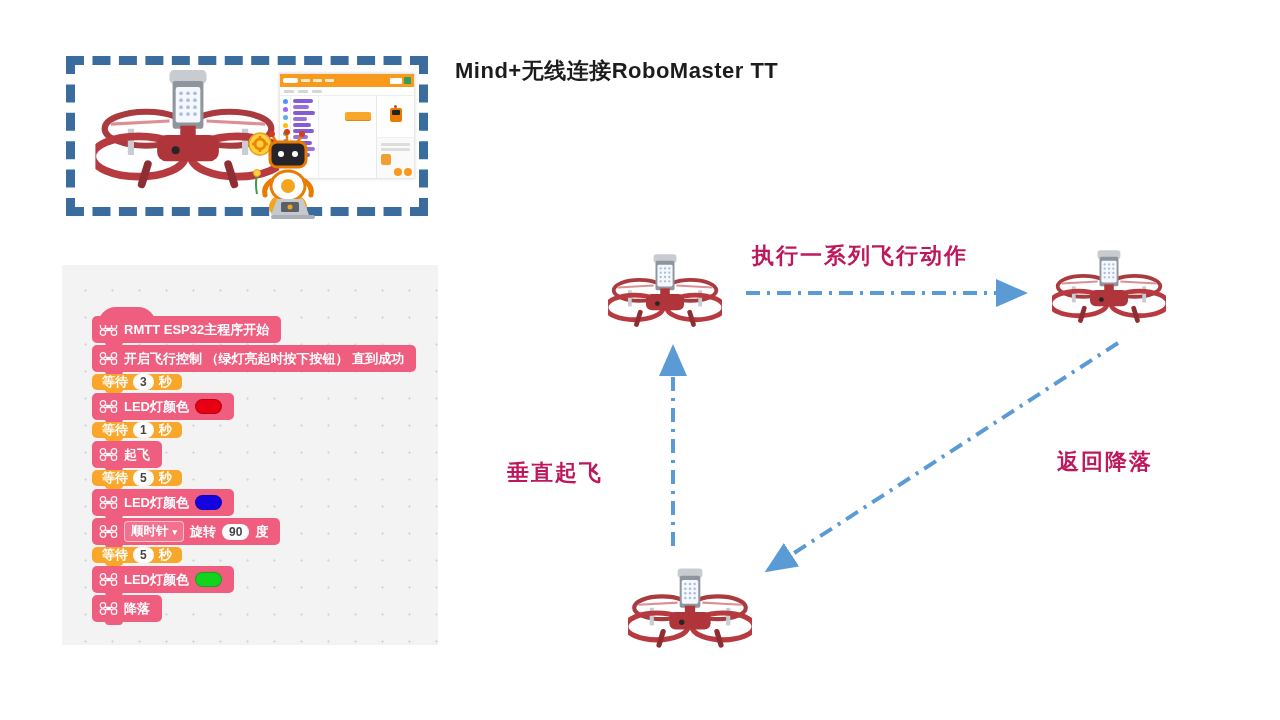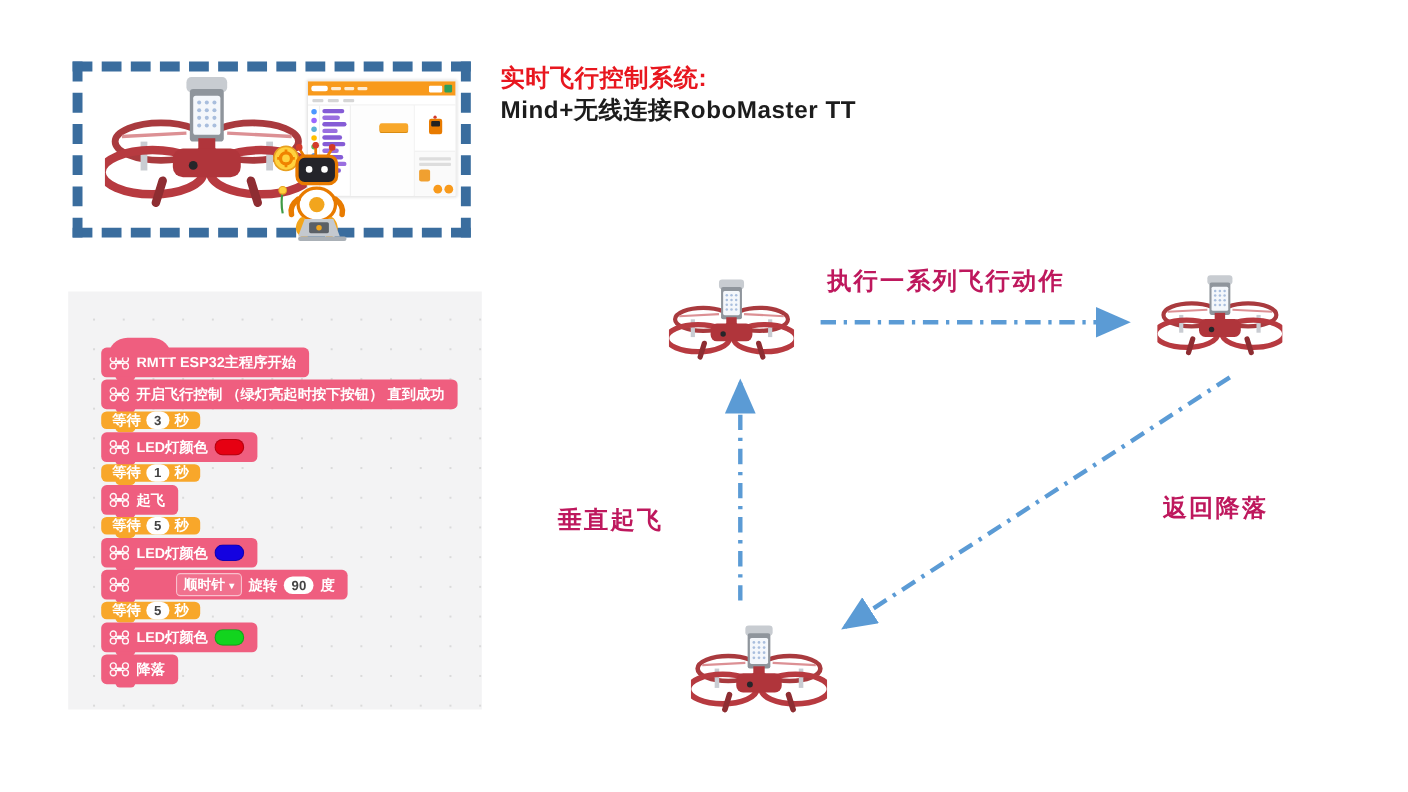--- a/index.html
+++ b/index.html
@@ -66,21 +66,21 @@
     color:#fff; font-size:13px; font-weight:700; width:max-content;
     margin-bottom:2px; white-space:nowrap;
   }
   .blk::after { content:""; position:absolute; bottom:-3px; left:13px; width:18px; height:4px; background:inherit; border-radius:0 0 4px 4px; }
   .blk.yellow { height:16px; padding:0 10px; gap:5px; margin-bottom:3px; }
   .blk.hat { margin-top:22px; }
   .blk.hat::before { content:""; position:absolute; top:-9px; left:6px; width:58px; height:18px; background:inherit; border-radius:30px 30px 0 0; }
   .blk .icon { display:flex; align-items:center; }
   .oval { background:#fff; color:#444; border-radius:10px; min-width:14px; text-align:center; padding:1px 7px; font-size:12px; font-weight:700; }
   .led { display:inline-block; width:27px; height:15px; border-radius:9px; border:1px solid rgba(0,0,0,.2); }
-  .chip { display:inline-flex; align-items:center; gap:4px; border:1px solid rgba(255,255,255,.55); background:rgba(255,255,255,.12); border-radius:4px; padding:1px 6px; font-size:12.5px;margin-left:36px; }
+  .chip { display:inline-flex; align-items:center; gap:4px; border:1px solid rgba(255,255,255,.55); background:rgba(255,255,255,.12); border-radius:4px; padding:1px 6px; font-size:12.5px; }
   .chip .caret { font-size:9px; }
   
   .diagram-label { position:absolute; font-size:22px; font-weight:700; color:#be185d; letter-spacing:2px; white-space:nowrap; }
   .arrows { position:absolute; left:460px; top:230px; }
   .drone { position:absolute; }
 </style>
 </head>
 <body>
 
 <svg width="0" height="0" style="position:absolute">
@@ -213,21 +213,20 @@
       <path d="M24 52 q-8 6 -6 14 M58 52 q8 6 6 14" stroke="#e87b00" stroke-width="5" stroke-linecap="round" fill="none"></path>
       <path d="M28 72 q-6 8 2 12 M54 72 q6 8 -2 12" stroke="#f2a51d" stroke-width="7" stroke-linecap="round" fill="none"></path>
       <path d="M30 70 l26 0 l6 16 l-38 0 z" fill="#c4c9cf"></path>
       <rect x="34" y="73" width="18" height="10" rx="1.5" fill="#5b6066"></rect>
       <circle cx="43" cy="78" r="2.5" fill="#f2a51d"></circle>
       <rect x="24" y="86" width="44" height="4" rx="2" fill="#aab0b6"></rect>
     </svg>
   </div>
 
   <div class="title-block">
-    <div class="title-red" style="color: rgb(232, 23, 31);">实时飞行控制系统:</div>
     <div>Mind+无线连接RoboMaster TT</div>
   </div>
 
   <div class="code-panel" style="background-color: rgb(243, 243, 244);">
     <div class="block-stack">
 
       <div class="blk hat" style="background-color: rgb(239, 94, 127);">
         <span class="icon">
             <svg width="19" height="15" viewBox="0 0 24 18">
               <use href="#blk-drone-icon"></use>

